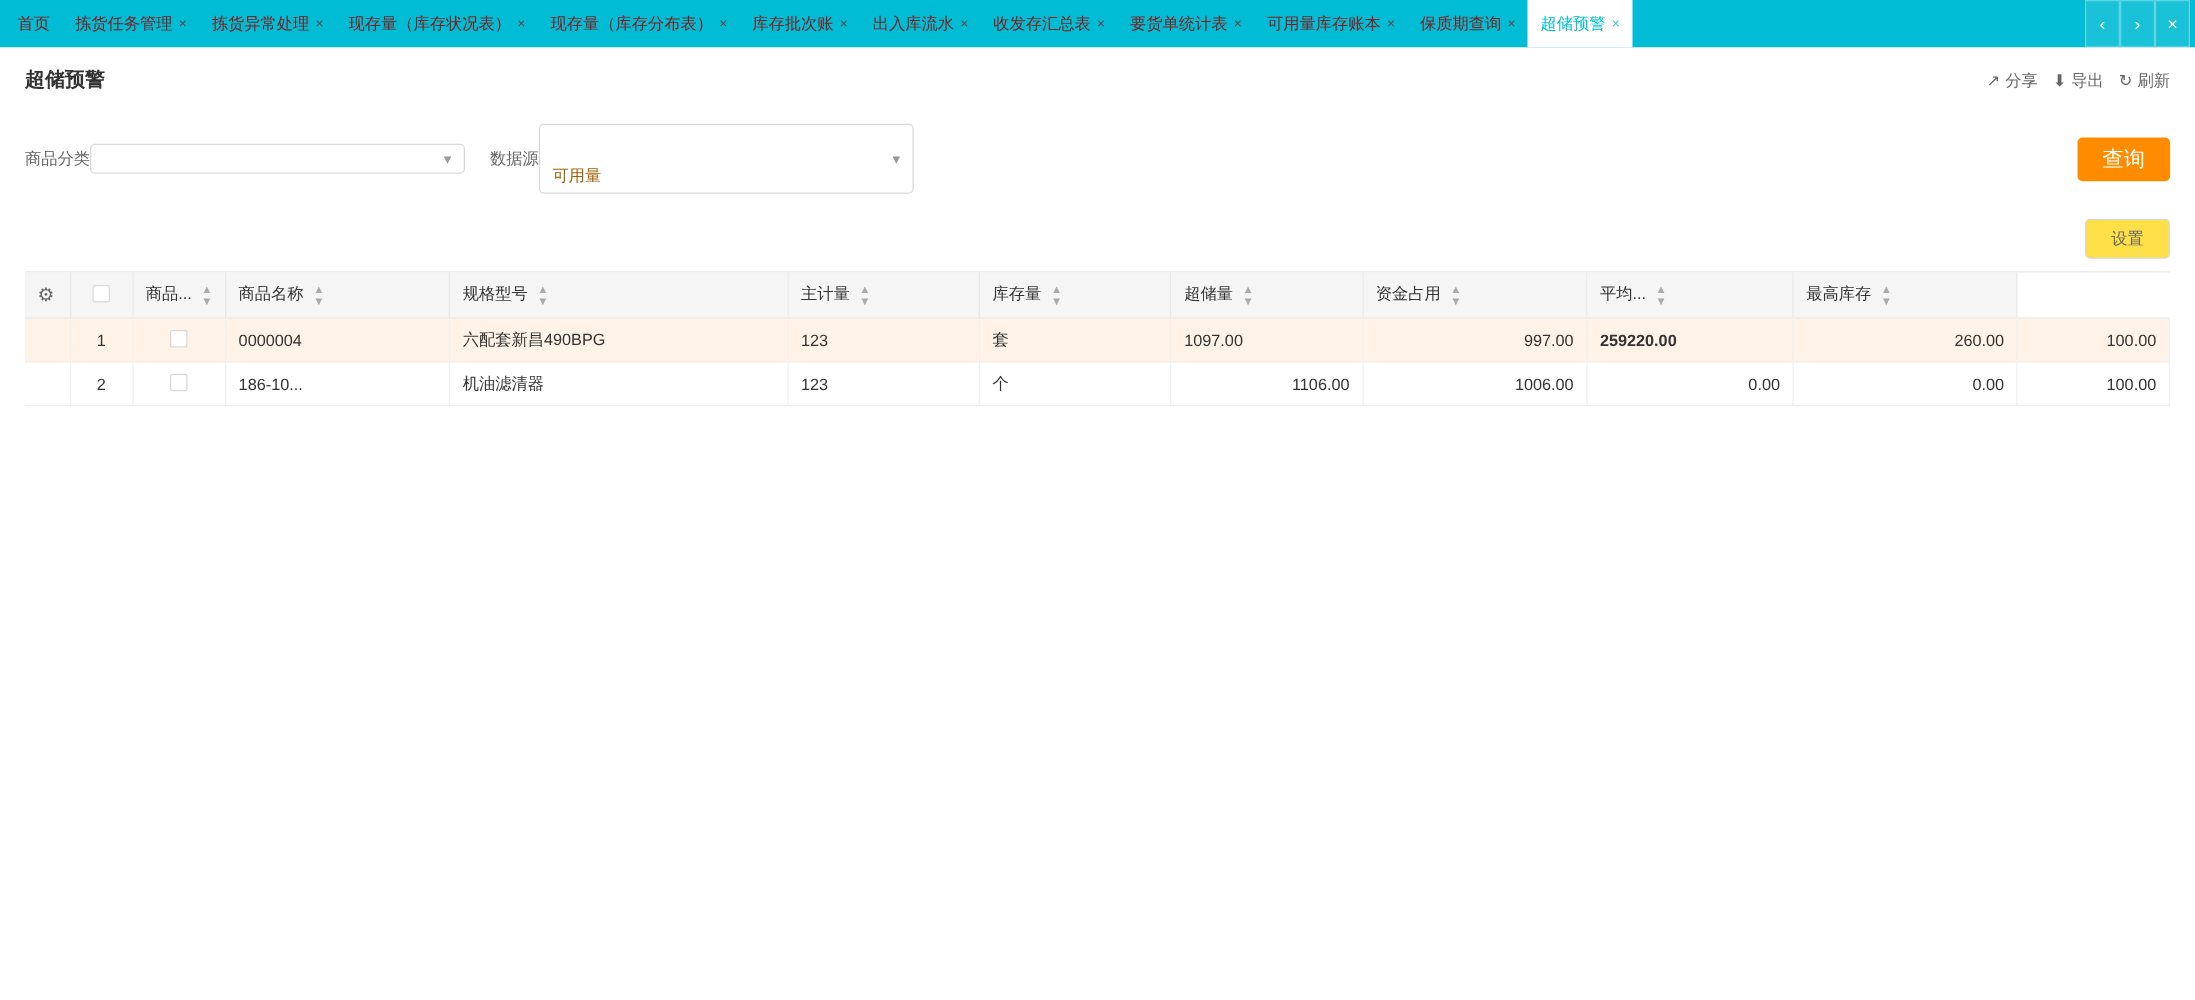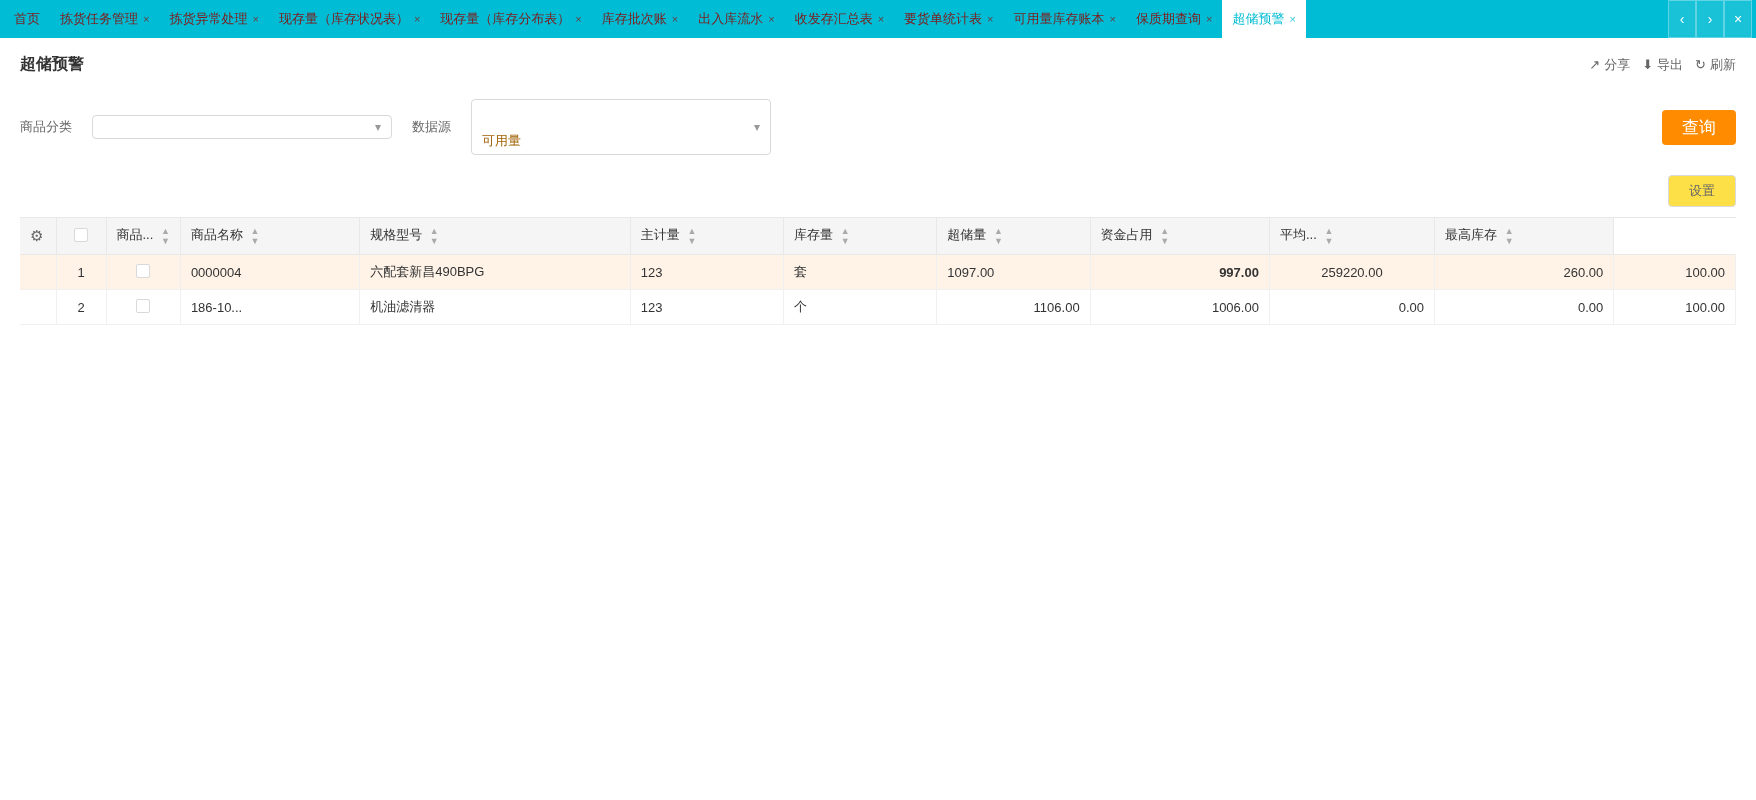--- a/index.html
+++ b/index.html
@@ -87,21 +87,21 @@
     .filter-row {
       display: flex;
       align-items: center;
       gap: 20px;
       margin-bottom: 12px;
       padding: 8px 0;
     }
     .filter-group {
       display: flex;
       align-items: center;
-      gap: 20px;
+      gap: 0;
     }
     .filter-label {
       color: #666;
       font-size: 13px;
       flex-shrink: 0;
     }
     .filter-select {
       display: flex;
       align-items: center;
       border: 1px solid #d9d9d9;
@@ -362,22 +362,22 @@
 
     <tr class="highlighted">
       <td class="col-gear"></td>
       <td class="col-index">1</td>
       <td class="col-checkbox"><span class="checkbox"></span></td>
       <td>0000004</td>
       <td>六配套新昌490BPG</td>
       <td>123</td>
       <td>套</td>
       <td style="text-align:left;">1097.00</td>
-      <td style="text-align:right;font-weight:bold;">997.00</td>
-      <td style="text-align:center;">259220.00</td>
+      <td style="text-align:right;">997.00</td>
+      <td style="text-align:left;font-weight:bold;">259220.00</td>
       <td style="text-align:right;">260.00</td>
       <td style="text-align:right;">100.00</td>
     </tr>
         <tr>
       <td class="col-gear"></td>
       <td class="col-index">2</td>
       <td class="col-checkbox"><span class="checkbox"></span></td>
       <td>186-10...</td>
       <td>机油滤清器</td>
       <td>123</td>

